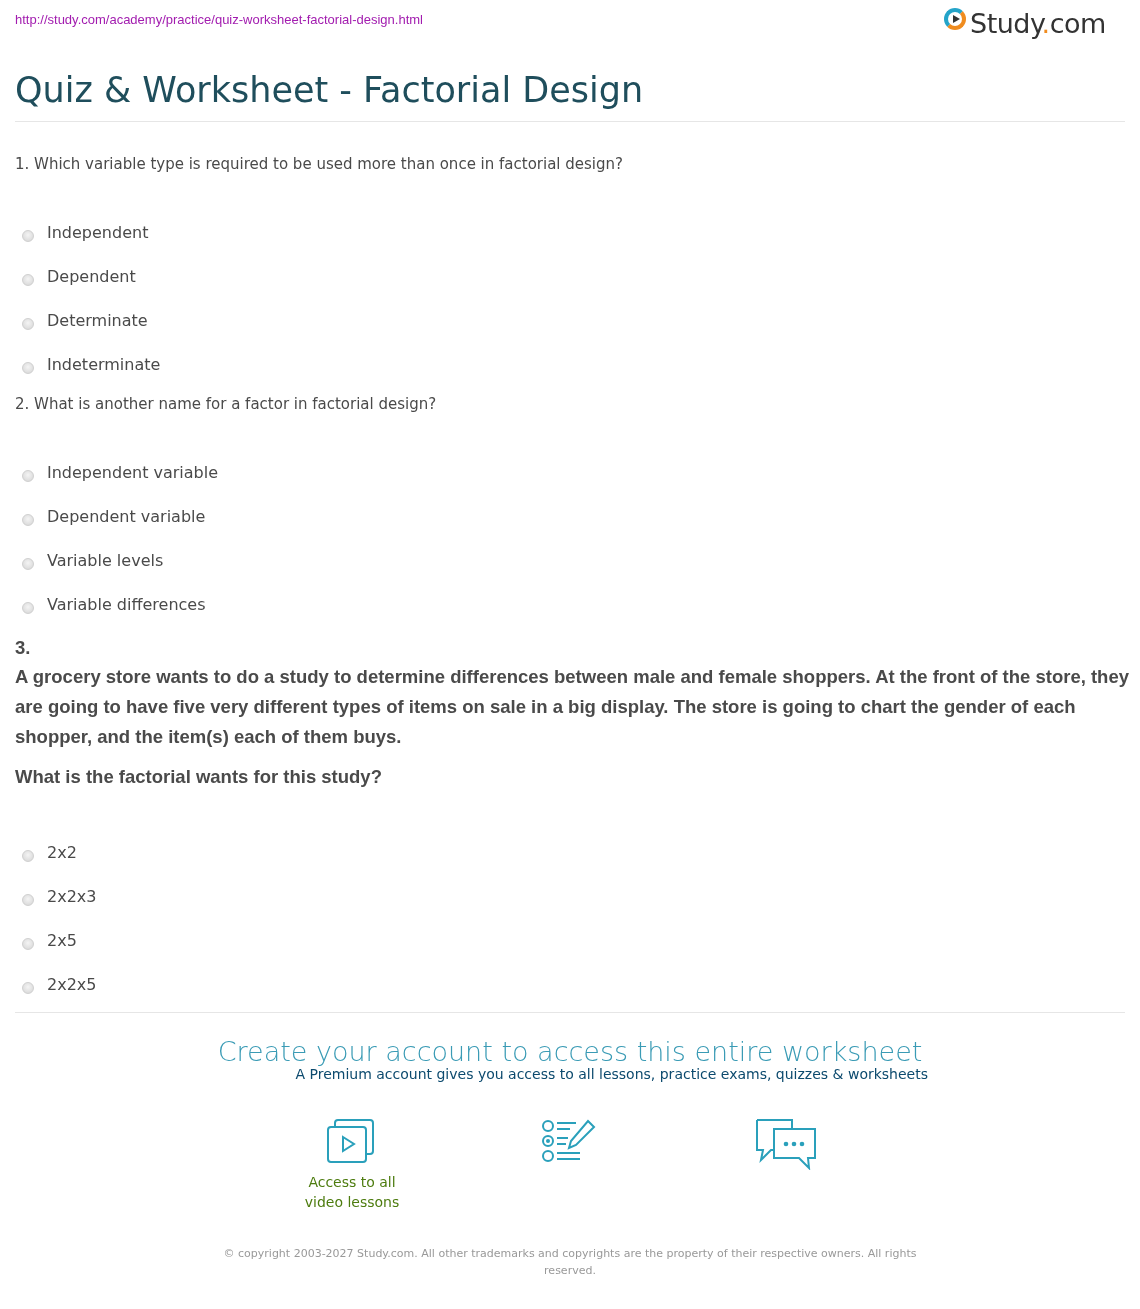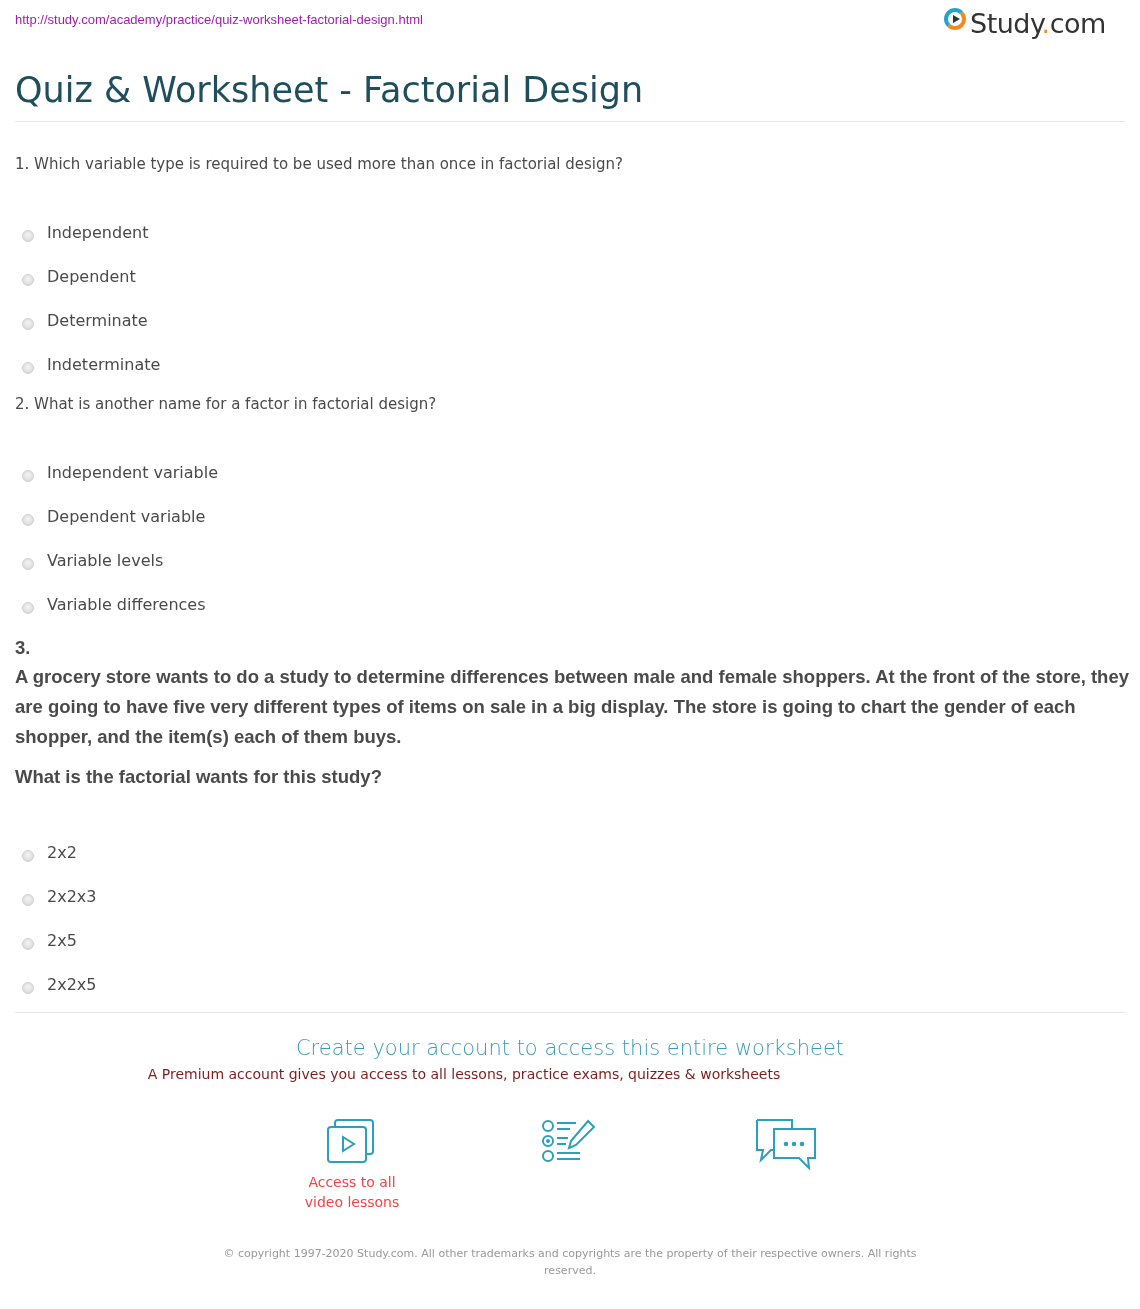--- a/index.html
+++ b/index.html
@@ -11,25 +11,25 @@
   .logo-mark::after { content: ""; position: absolute; left: 5px; top: 3px; border-left: 7px solid #333; border-top: 4px solid transparent; border-bottom: 4px solid transparent; }
   .logo-text { font-size: 27px; color: #333; font-family: "DejaVu Sans", sans-serif; letter-spacing: -0.5px; }
   .logo-text .dot { color: #f08c1f; }
   .title { position: absolute; left: 15px; top: 70px; font-size: 35px; color: #1f4e5c; font-family: "DejaVu Sans", sans-serif; font-weight: normal; }
   .hr { position: absolute; left: 15px; right: 15px; height: 1px; background: #e6e6e6; }
   .q-text { position: absolute; left: 15px; font-size: 15px; color: #4a4a4a; font-weight: normal; font-family: "DejaVu Sans", sans-serif; }
   .q-body { position: absolute; left: 15px; width: 1115px; font-size: 18.5px; color: #4a4a4a; font-weight: bold; font-family: "Liberation Sans", sans-serif; line-height: 30px; }
   .opt { position: absolute; left: 22px; display: flex; align-items: flex-end; height: 22px; cursor: pointer; margin-top: 21px; }
   .radio { width: 12px; height: 12px; border-radius: 50%; background: radial-gradient(circle at 50% 40%, #f4f4f4, #d4d4d4); border: 1px solid #d0d0d0; margin-right: 13px; }
   .opt-label { font-size: 16px; color: #4a4a4a; }
-  .cta-title { position: absolute; left: 0; width: 1140px; top: 1036px; text-align: center; font-size: 21px; color: #3a9bb5; font-weight: 300; }
-  .cta-sub { position: absolute; left: 0; width: 928px; top: 1066px; text-align: center; font-size: 14px; color: #7f1d1d; }
+  .cta-title { position: absolute; left: 0; width: 1140px; top: 1036px; text-align: center; font-size: 27px; color: #3a9bb5; font-weight: 300; }
+  .cta-sub { position: absolute; left: 0; width: 928px; top: 1066px; text-align: right; font-size: 14px; color: #0c4a6e; }
   .feature { position: absolute; top: 1118px; width: 200px; text-align: center; }
   .feature svg { display: block; margin: 0 auto; }
-  .feature-label { margin-top: 8px; font-size: 14px; line-height: 20px; color: #ef4444; }
+  .feature-label { margin-top: 8px; font-size: 14px; line-height: 20px; color: #4d7c0f; }
   .copyright { position: absolute; left: 200px; width: 740px; top: 1245px; text-align: center; font-size: 11px; color: #999; line-height: 17px; }
 </style>
 </head>
 <body>
 
 <div class="url">http://study.com/academy/practice/quiz-worksheet-factorial-design.html</div>
 
 <div class="logo">
   <span class="logo-mark"></span>
   <span class="logo-text"><span>Study</span><span class="dot">.</span><span>com</span></span>
@@ -130,13 +130,13 @@
 <div class="feature" style="left:686px">
   <svg width="64" height="52" viewBox="0 0 64 52">
     <path d="M3 2 H38 V11 M3 2 V32 H9 L7 42 L17 32 H20" fill="none" stroke="#2aa0bb" stroke-width="2"></path>
     <path d="M20 11 H61 V40 H54 L55 50 L45 40 H20 Z" fill="#fff" stroke="#2aa0bb" stroke-width="2"></path>
     <circle cx="32" cy="26" r="2.3" fill="#2aa0bb"></circle>
     <circle cx="40" cy="26" r="2.3" fill="#2aa0bb"></circle>
     <circle cx="48" cy="26" r="2.3" fill="#2aa0bb"></circle>
   </svg>
 </div>
 
-<div class="copyright">© copyright 1997-2020 Study.com. All other trademarks and copyrights are the property of their respective owners. All rights reserved.</div>
+<div class="copyright">© copyright 2003-2027 Study.com. All other trademarks and copyrights are the property of their respective owners. All rights reserved.</div>
 
 </body></html>

